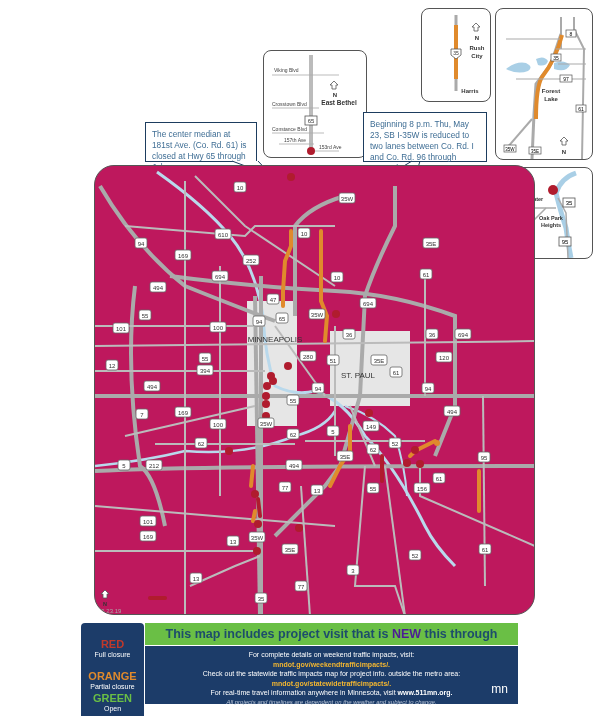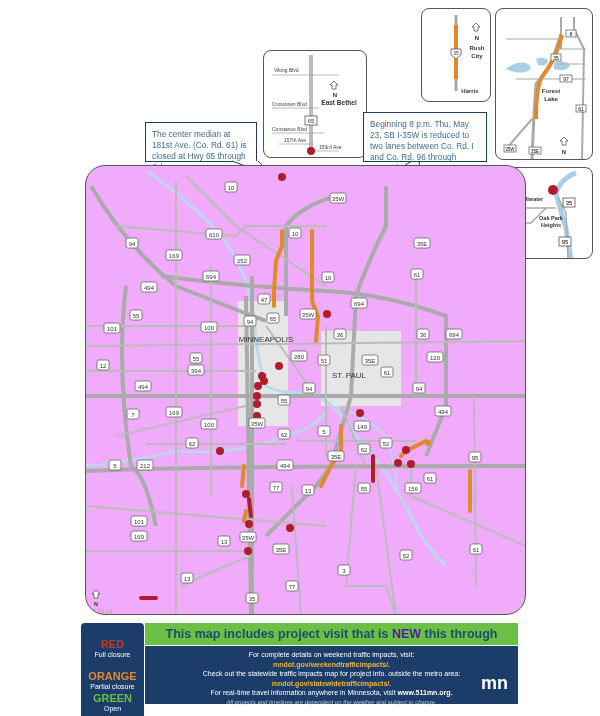--- a/index.html
+++ b/index.html
@@ -1,30 +1,30 @@
 <!DOCTYPE html>
 <html><head>
 <meta charset="utf-8">
 <style>
   html,body{margin:0;padding:0;background:#fff;}
   body{width:600px;height:716px;position:relative;overflow:hidden;font-family:"Liberation Sans",sans-serif;}
   .inset{position:absolute;border:1.5px solid #555;border-radius:8px;background:#fff;overflow:hidden;}
   .callout{position:absolute;border:1.5px solid #1d3d5f;background:#fff;color:#3e6d94;font-size:8.3px;line-height:11px;padding:6px 6px;box-sizing:border-box;}
-  #mainmap{position:absolute;left:85px;top:165px;width:441px;height:450px;border:1.5px solid #555;border-radius:20px;background:#f0abfc;overflow:hidden;box-sizing:border-box;}
+  #mainmap{position:absolute;left:94px;top:165px;width:441px;height:450px;border:1.5px solid #555;border-radius:20px;background:#be185d;overflow:hidden;box-sizing:border-box;}
   svg text{font-family:"Liberation Sans",sans-serif;}
   #legend{position:absolute;left:81px;top:623px;width:63px;height:97px;background:#1c3c69;border-radius:4px;text-align:center;}
   #legend .lbl{font-weight:bold;font-size:11px;line-height:11px;}
   #legend .sub{color:#fff;font-size:7px;line-height:9px;}
   #banner{position:absolute;left:145px;top:623px;width:373px;height:22px;background:#6abf45;color:#1d4d6b;font-weight:bold;font-size:12.5px;line-height:22px;text-align:center;}
   #banner .new{color:#4c1d95;}
   #info{position:absolute;left:145px;top:646px;width:373px;height:58px;background:#1c3c69;color:#fff;text-align:center;font-size:7px;line-height:9.5px;padding-top:4px;box-sizing:border-box;}
   #info .link{color:#f2b631;font-weight:bold;}
   #info .b{font-weight:bold;}
   #info .note{font-style:italic;font-size:6px;color:#b8c4d6;}
-  #mnlogo{position:absolute;right:10px;bottom:12px;color:#fff;font-weight:bold;font-size:18px;line-height:18px;}
+  #mnlogo{position:absolute;right:10px;bottom:6px;color:#fff;font-weight:normal;font-size:12px;line-height:18px;}
 </style>
 </head>
 <body>
 
 <div class="inset" style="left:421px;top:8px;width:68px;height:92px;">
   <svg width="68" height="92">
     <line x1="34" y1="6" x2="34" y2="82" stroke="#aaa" stroke-width="3"></line>
     <line x1="34" y1="16" x2="34" y2="70" stroke="#e08a2c" stroke-width="4"></line>
     <path d="M29 40 h10 v6 l-5 4 l-5-4z" fill="#fff" stroke="#555" stroke-width="0.8"></path>
     <text x="34" y="46" font-size="5" text-anchor="middle" fill="#333">35</text>

